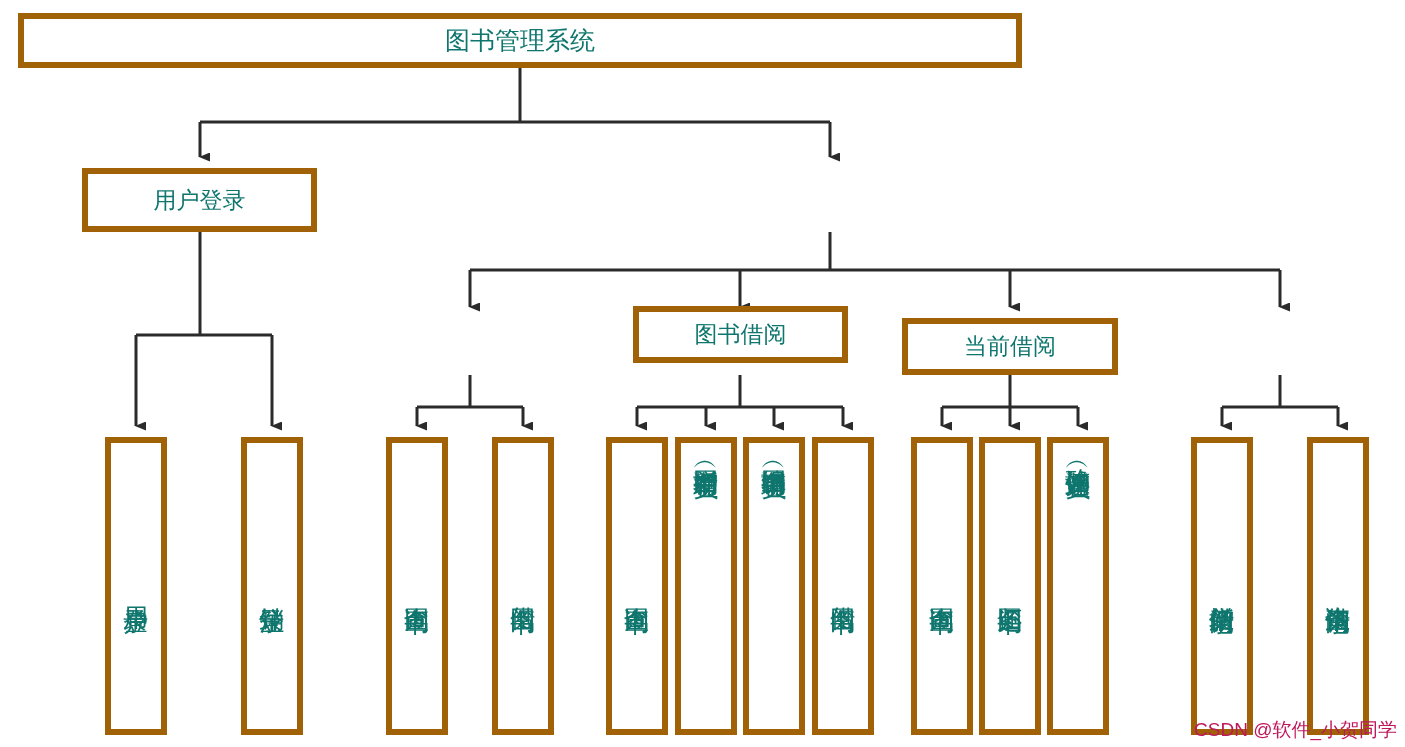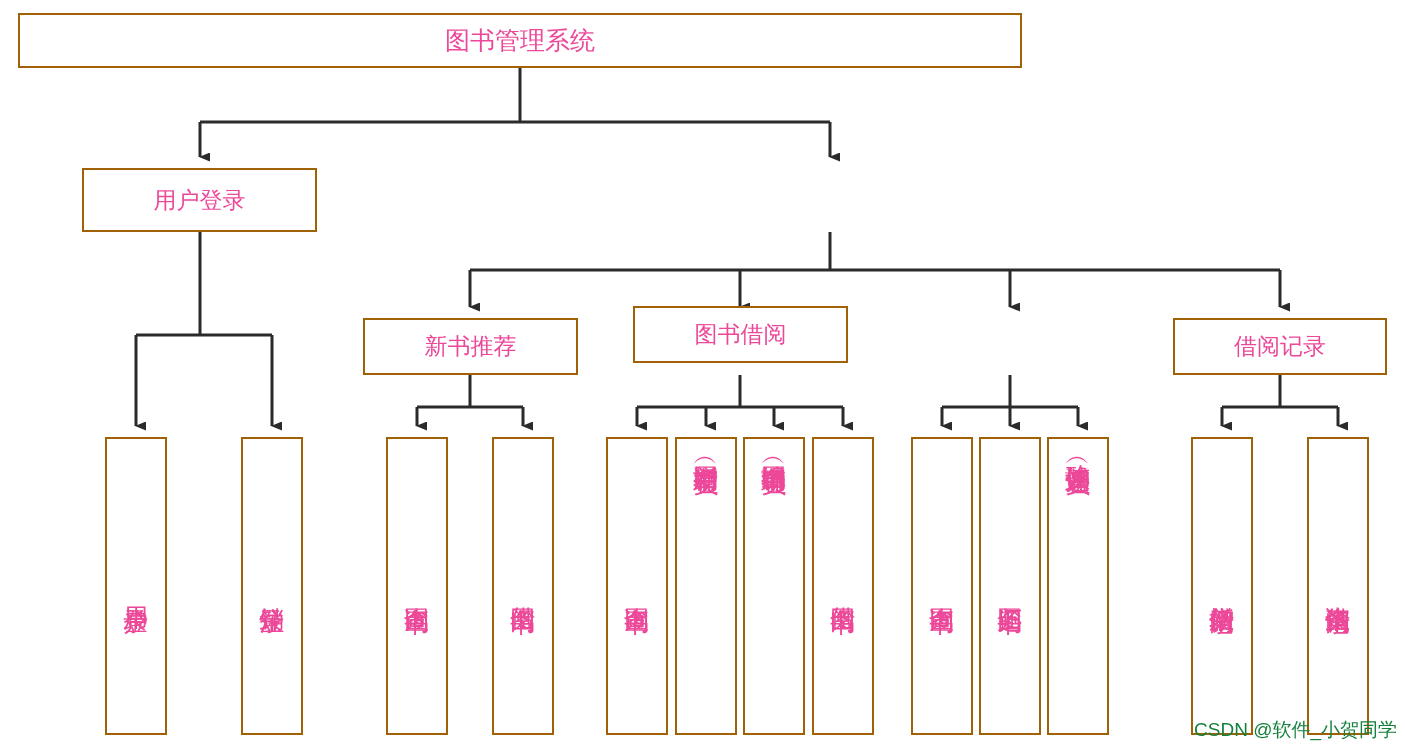--- a/index.html
+++ b/index.html
@@ -21,25 +21,25 @@
     position: absolute;
     left: 0;
     top: 0;
     width: 1405px;
     height: 747px;
   }
   .node {
     position: absolute;
     box-sizing: border-box;
     background: #ffffff;
-    border: 2px solid #a16207;
+    border: 6px solid #a16207;
     display: flex;
     align-items: center;
     justify-content: center;
-    color: #ec4899;
+    color: #0f766e;
   }
   .node-label {
     text-align: center;
     line-height: 1.25;
     white-space: nowrap;
   }
   .node.root .node-label {
     font-size: 25px;
   }
   .node.level1 .node-label,
@@ -61,21 +61,21 @@
   }
   .node.leaf.center .node-label {
     margin-top: auto;
     margin-bottom: auto;
   }
   #watermark {
     position: absolute;
     right: 8px;
     bottom: 4px;
     font-size: 19px;
-    color: #15803d;
+    color: #be185d;
     white-space: nowrap;
     pointer-events: none;
     text-align: center;
   }
 </style>
 </head>
 <body>
 
 <div id="canvas">
 
@@ -131,28 +131,25 @@
   </svg>
 
   <div class="node root" style="left:18px; top:13px; width:1004px; height:55px;">
     <span class="node-label">图书管理系统</span>
   </div>
 
   <div class="node level1" style="left:82px; top:168px; width:235px; height:64px;">
     <span class="node-label">用户登录</span>
   </div>
 
-  <div class="node level2" style="left:363px; top:318px; width:215px; height:57px;">
-    <span class="node-label">新书推荐</span>
-  </div>
   <div class="node level2" style="left:633px; top:306px; width:215px; height:57px;">
     <span class="node-label">图书借阅</span>
   </div>
-  <div class="node level2" style="left:1173px; top:318px; width:214px; height:57px;">
-    <span class="node-label">借阅记录</span>
+  <div class="node level2" style="left:902px; top:318px; width:216px; height:57px;">
+    <span class="node-label">当前借阅</span>
   </div>
 
   <div class="node leaf center" style="left:105px; top:437px; width:62px; height:298px;">
     <span class="node-label">用户登录</span>
   </div>
   <div class="node leaf center" style="left:241px; top:437px; width:62px; height:298px;">
     <span class="node-label">注销登录</span>
   </div>
 
   <div class="node leaf center" style="left:386px; top:437px; width:62px; height:298px;">

